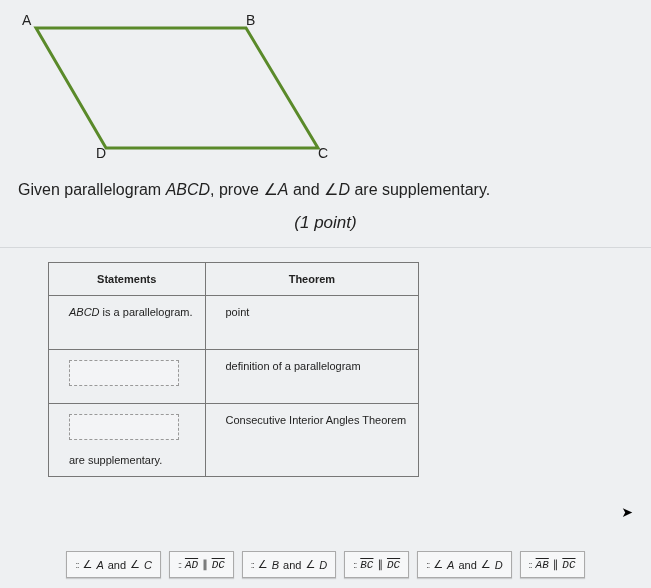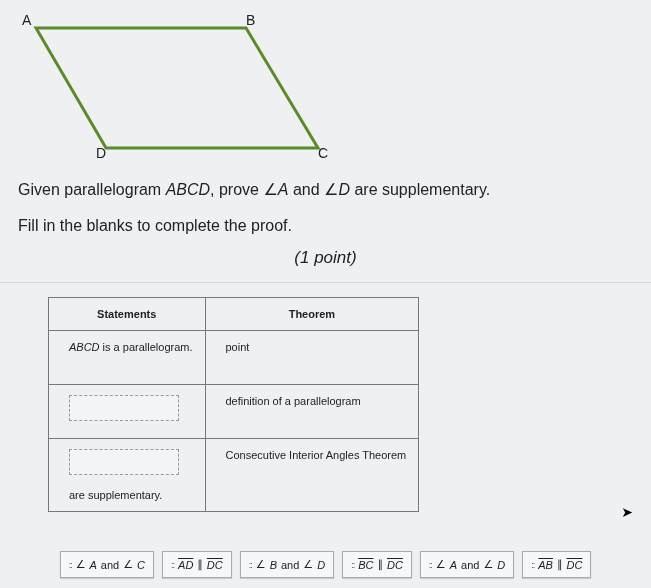--- a/index.html
+++ b/index.html
@@ -17,21 +17,21 @@
 .points { font-style: italic; font-size: 17px; margin-bottom: 14px; text-align: center; }
 hr.sep { border: none; border-top: 1px solid #d5d8db; margin: 0 -18px 14px -18px; }
 table.proof { border-collapse: collapse; margin-left: 30px; }
 table.proof th, table.proof td { border: 1px solid #777; padding: 10px 12px; font-size: 11px; text-align: left; vertical-align: top; }
 table.proof th { font-weight: bold; text-align: center; background: #eef0f2; }
 table.proof td { height: 54px; min-width: 120px; padding-left: 20px; }
 .blank { display: inline-block; width: 110px; height: 26px; border: 1px dashed #999; background: rgba(255,255,255,0.3); }
 .tiles { position: absolute; bottom: 10px; left: 0; right: 0; display: flex; gap: 8px; justify-content: center; padding: 0 20px; }
 .tile { border: 1px solid #aaa; background: #f6f7f8; padding: 6px 8px; font-size: 11px; display: flex; align-items: center; gap: 4px; cursor: grab; box-shadow: 0 1px 1px rgba(0,0,0,0.15); }
 .tile .dots { letter-spacing: -1px; font-size: 9px; color: #555; }
-.ovl { text-decoration: overline; font-style: italic; }
+.ovl { text-decoration: overline; font-style: italic; font-family: Liberation Mono, monospace; }
 .it { font-style: italic; }
 .cursor { position: absolute; right: 18px; bottom: 68px; font-size: 14px; color: #000; }
 </style>
 </head>
 <body>
 
 <div class="page">
 
   <div class="diagram">
     <svg width="310" height="155">
@@ -39,21 +39,20 @@
     </svg>
     <span class="lbl lA">A</span>
     <span class="lbl lB">B</span>
     <span class="lbl lD">D</span>
     <span class="lbl lC">C</span>
   </div>
 
   <p class="intro">
     <span>Given parallelogram </span><span class="math">ABCD</span><span>, prove </span>∠<span class="it">A</span><span> and </span>∠<span class="it">D</span><span> are supplementary.</span>
   </p>
-  <p class="intro">Fill in the blanks to complete the proof.</p>
   <p class="points">(1 point)</p>
 
   <hr class="sep">
 
   <table class="proof">
     <tbody>
         <tr>
       <th>Statements</th>
       <th>Theorem</th>
     </tr>

